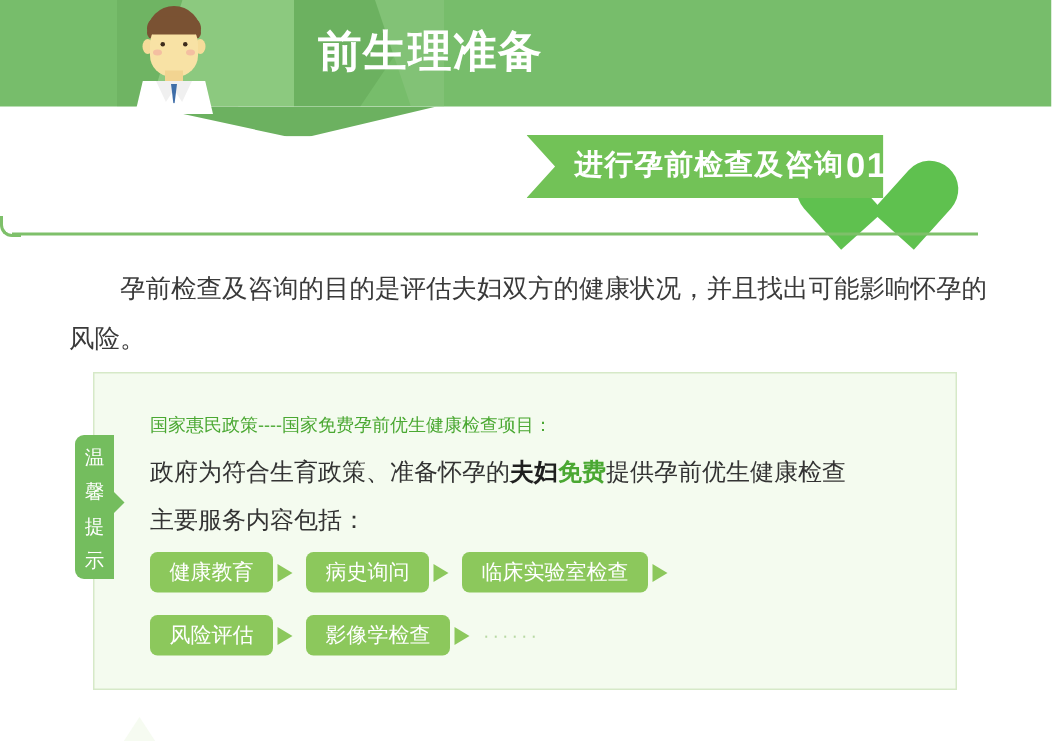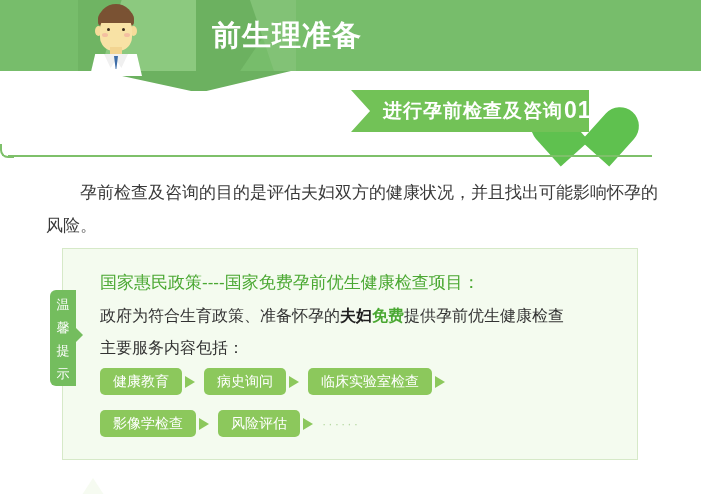--- a/index.html
+++ b/index.html
@@ -251,21 +251,21 @@
     right: -7px; top: 38px;
     width: 0; height: 0;
     border-top: 7px solid transparent;
     border-bottom: 7px solid transparent;
     border-left: 7px solid #74bd5e;
   }
 
   .info-line1 {
     position: absolute;
     left: 100px; top: 270px;
-    font-size: 17px;
+    font-size: 12px;
     line-height: 26px;
     color: #4aa832;
     white-space: nowrap;
   }
   .info-line2 {
     position: absolute;
     left: 100px; top: 303px;
     font-size: 16px;
     line-height: 26px;
     color: #333333;
@@ -391,18 +391,18 @@
 
 <div class="info-line3">主要服务内容包括：</div>
 
 <div class="chip-row chip-row-1">
   <div class="chip">健康教育</div>
   <div class="chip">病史询问</div>
   <div class="chip">临床实验室检查</div>
 </div>
 
 <div class="chip-row chip-row-2">
+  <div class="chip">风险评估</div>
   <div class="chip">影像学检查</div>
-  <div class="chip">风险评估</div>
   <div class="chip-ellipsis">······</div>
 </div>
 
 <div class="bottom-hint"></div>
 
 </body></html>

